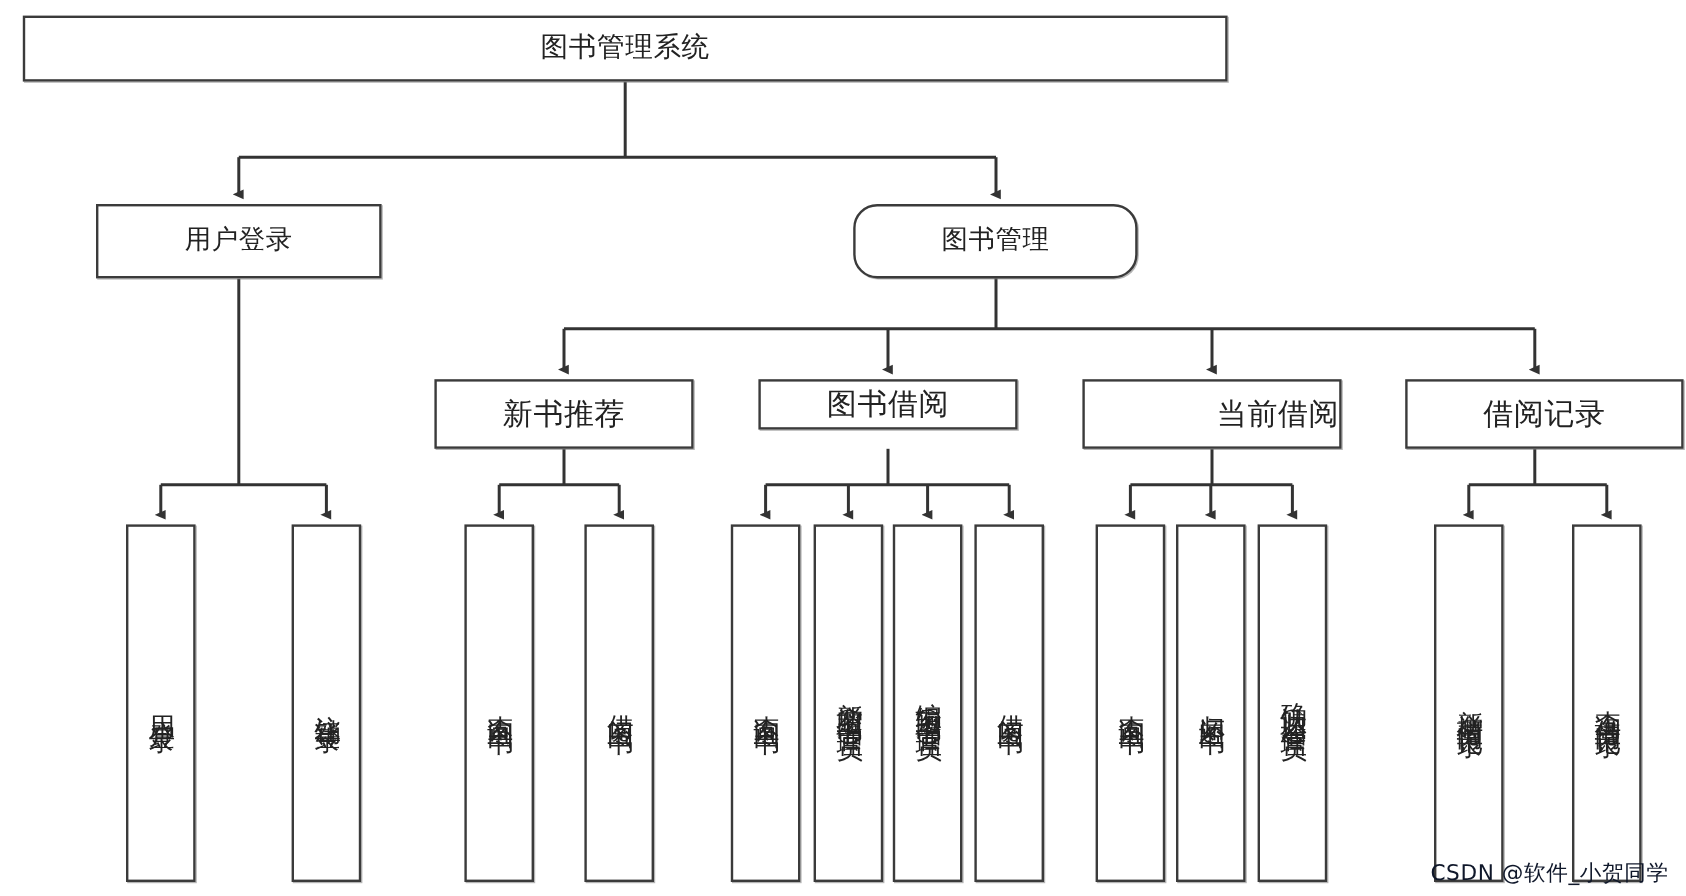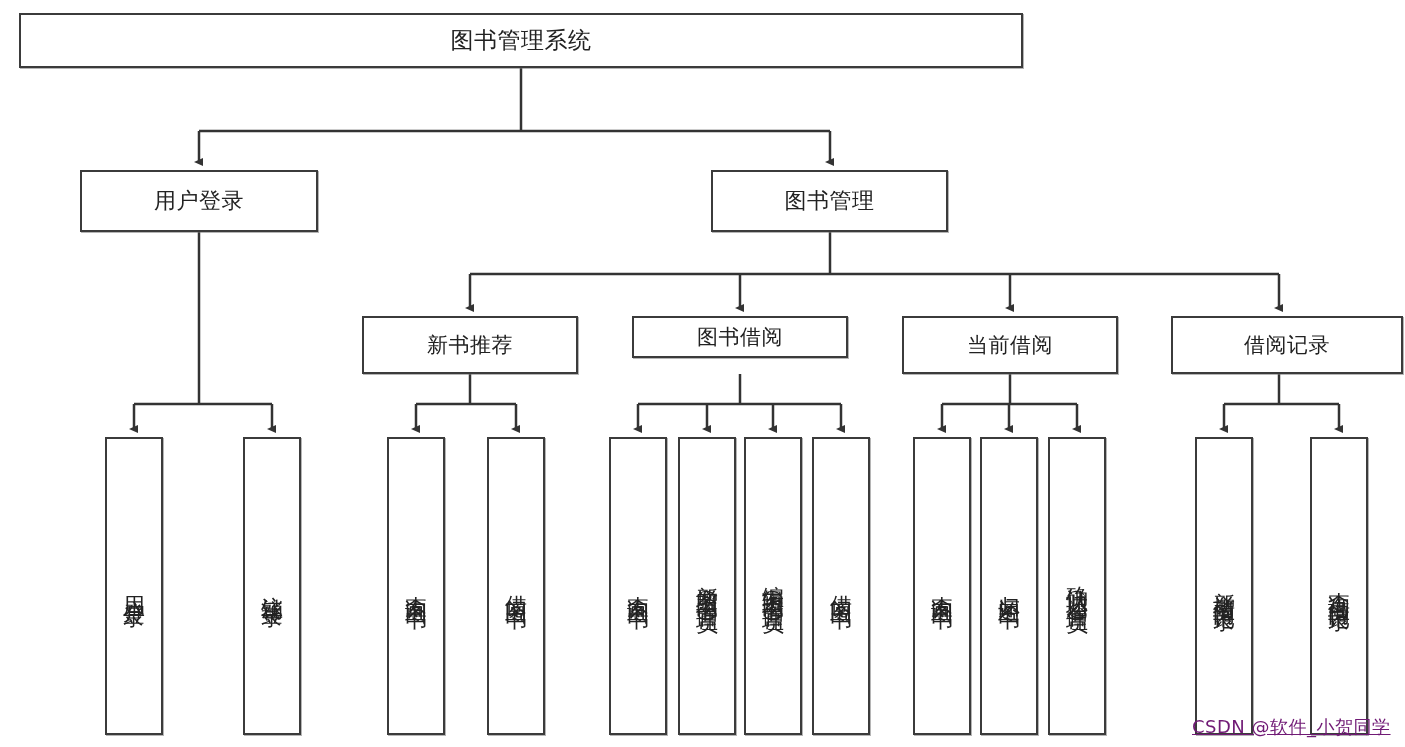--- a/index.html
+++ b/index.html
@@ -39,21 +39,21 @@
     text-align: center;
   }
   .node .lbl {
     color: #222222;
     letter-spacing: 0.5px;
     line-height: 1.15;
     white-space: nowrap;
   }
   .node.root .lbl { font-size: 23px; }
   .node.lvl2 .lbl { font-size: 22px; }
-  .node.lvl3 .lbl { font-size: 21px; }
+  .node.lvl3 .lbl { font-size: 25px; }
 
   
   .node.leaf {
     align-items: center;
     justify-content: center;
   }
   .node.leaf .lbl {
     writing-mode: vertical-rl;
     text-orientation: upright;
     font-size: 22px;
@@ -126,31 +126,31 @@
     </g>
   </svg>
 
   <div class="node root" style="left: 19px; top: 13px; width: 1004px; height: 55px; border-color: rgb(59, 59, 59); background: rgb(255, 255, 255);">
     <span class="lbl" style="color: rgb(34, 34, 34);">图书管理系统</span>
   </div>
 
   <div class="node lvl2" style="left: 80px; top: 170px; width: 238px; height: 62px; border-color: rgb(59, 59, 59); background: rgb(255, 255, 255);">
     <span class="lbl" style="color: rgb(34, 34, 34);">用户登录</span>
   </div>
-  <div class="node lvl2" style="left: 711px; top: 170px; width: 237px; height: 62px; border-color: rgb(59, 59, 59); background: rgb(255, 255, 255);">
+  <div class="node lvl2" style="left: 711px; top: 170px; width: 237px; height: 62px; border-color: rgb(59, 59, 59); background: rgb(255, 255, 255); border-radius: 20px;">
     <span class="lbl" style="color: rgb(34, 34, 34);">图书管理</span>
   </div>
 
   <div class="node lvl3" style="left: 362px; top: 316px; width: 216px; height: 58px; border-color: rgb(59, 59, 59); background: rgb(255, 255, 255);">
     <span class="lbl" style="color: rgb(34, 34, 34);">新书推荐</span>
   </div>
   <div class="node lvl3" style="left: 632px; top: 316px; width: 216px; height: 42px; border-color: rgb(59, 59, 59); background: rgb(255, 255, 255);">
     <span class="lbl" style="color: rgb(34, 34, 34);">图书借阅</span>
   </div>
-  <div class="node lvl3" style="left: 902px; top: 316px; width: 216px; height: 58px; border-color: rgb(59, 59, 59); background: rgb(255, 255, 255);">
+  <div class="node lvl3" style="left: 902px; top: 316px; width: 216px; height: 58px; border-color: rgb(59, 59, 59); background: rgb(255, 255, 255); justify-content: flex-end;">
     <span class="lbl" style="color: rgb(34, 34, 34);">当前借阅</span>
   </div>
   <div class="node lvl3" style="left: 1171px; top: 316px; width: 232px; height: 58px; border-color: rgb(59, 59, 59); background: rgb(255, 255, 255);">
     <span class="lbl" style="color: rgb(34, 34, 34);">借阅记录</span>
   </div>
 
   <div class="node leaf" style="left: 105px; top: 437px; width: 58px; height: 298px; border-color: rgb(59, 59, 59); background: rgb(255, 255, 255);">
     <span class="lbl" style="color: rgb(34, 34, 34);">用户登录</span>
   </div>
   <div class="node leaf" style="left: 243px; top: 437px; width: 58px; height: 298px; border-color: rgb(59, 59, 59); background: rgb(255, 255, 255);">
@@ -187,15 +187,15 @@
     <span class="lbl" style="color: rgb(34, 34, 34);">确认归还（管理员）</span>
   </div>
 
   <div class="node leaf" style="left: 1195px; top: 437px; width: 58px; height: 298px; border-color: rgb(59, 59, 59); background: rgb(255, 255, 255);">
     <span class="lbl" style="color: rgb(34, 34, 34);">新增借阅记录</span>
   </div>
   <div class="node leaf" style="left: 1310px; top: 437px; width: 58px; height: 298px; border-color: rgb(59, 59, 59); background: rgb(255, 255, 255);">
     <span class="lbl" style="color: rgb(34, 34, 34);">查询借阅记录</span>
   </div>
 
-  <div class="watermark" style="left: 1192px; top: 715px; color: #701a75; text-decoration: underline;">CSDN @软件_小贺同学</div>
+  <div class="watermark" style="left: 1192px; top: 715px; color: #0f172a;">CSDN @软件_小贺同学</div>
 
 </div>
 
 </body></html>

